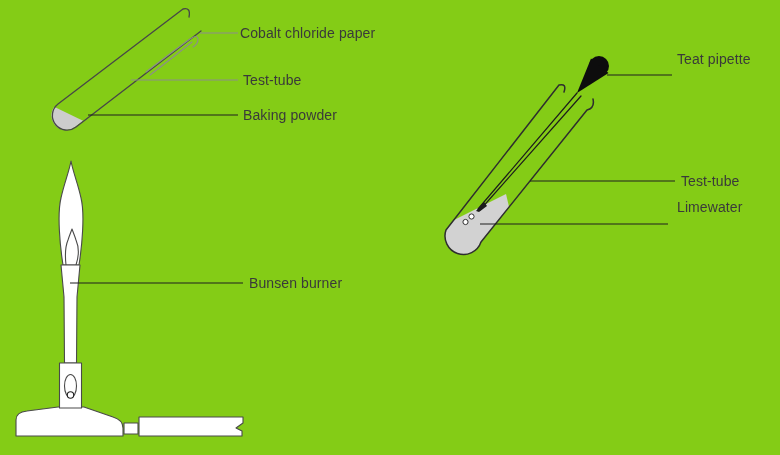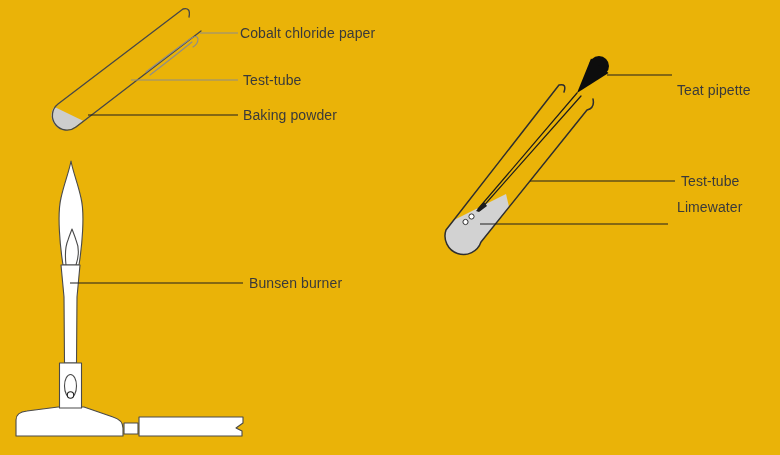--- a/index.html
+++ b/index.html
@@ -1,16 +1,16 @@
 <!DOCTYPE html>
 <html><head>
 <meta charset="utf-8">
 <style>
   html,body{margin:0;padding:0;background:#ffffff;}
-  #stage{position:relative;width:780px;height:455px;background:#eab308;
+  #stage{position:relative;width:780px;height:455px;background:#84cc16;
          font-family:"Liberation Sans",sans-serif;overflow:hidden;}
   #art{position:absolute;left:0;top:0;}
   .label{position:absolute;font-size:14px;color:#3a3a3a;white-space:nowrap;
          transform:translateY(-50%);letter-spacing:.1px;}
   .tube{fill:none;stroke:#474747;stroke-width:1.3;stroke-linecap:round;stroke-linejoin:round;}
   .tube2{fill:none;stroke:#2e2e2e;stroke-width:1.5;stroke-linecap:round;stroke-linejoin:round;}
   .paper{fill:none;stroke:#8c8c8c;stroke-width:1.1;stroke-linecap:round;}
   .burner path,.burner rect,.burner ellipse,.burner circle{
          stroke:#4a4a4a;stroke-width:1.1;fill:#ffffff;stroke-linejoin:round;}
   .burner .jet{stroke:#222222;}
@@ -79,16 +79,16 @@
       <line class="lb" x1="607" y1="75" x2="672" y2="75"></line>
       <line class="lb" x1="530" y1="181" x2="675" y2="181"></line>
       <line class="lb" x1="480" y1="224" x2="668" y2="224"></line>
     </g>
   </svg>
 
   <div class="label" style="left:240px;top:33px">Cobalt chloride paper</div>
   <div class="label" style="left:243px;top:80px">Test-tube</div>
   <div class="label" style="left:249px;top:283px">Bunsen burner</div>
   <div class="label" style="left:243px;top:115px">Baking powder</div>
-  <div class="label" style="left:677px;top:90px">Teat pipette</div>
+  <div class="label" style="left:677px;top:59px">Teat pipette</div>
   <div class="label" style="left:681px;top:181px">Test-tube</div>
   <div class="label" style="left:677px;top:207px">Limewater</div>
 </div>
 
 </body></html>

